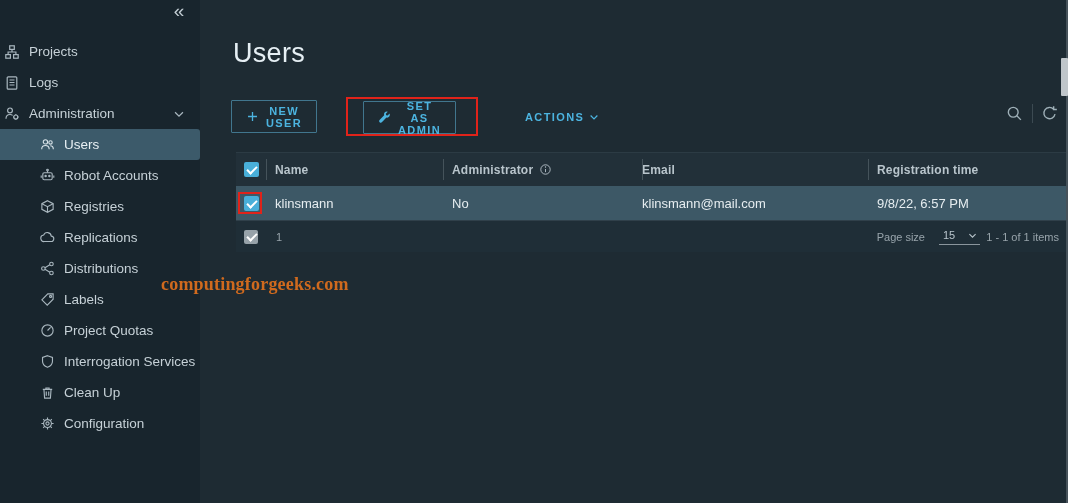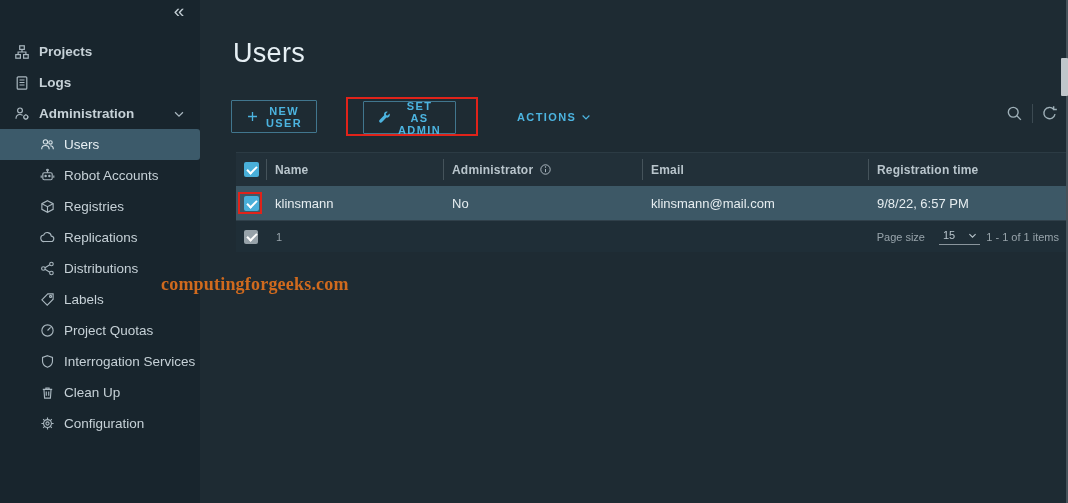--- a/index.html
+++ b/index.html
@@ -7,55 +7,55 @@
   #app {
     position:relative; width:1068px; height:503px; overflow:hidden;
     background:#1e2b33; font-family:"Liberation Sans", sans-serif;
   }
   
   .sidebar { position:absolute; left:0; top:0; width:200px; height:503px; background:#18252d; }
   .collapse-btn { position:absolute; top:0; right:8px; width:26px; height:24px;
     color:#c3ced4; font-size:19px; line-height:22px; text-align:center; cursor:pointer; }
   .nav { position:absolute; top:36px; left:0; width:200px; }
   .nav-item { height:31px; display:flex; align-items:center; gap:9px;
-    padding-left:14px; color:#c6d1d7; font-size:13.5px; font-weight:700; cursor:pointer; }
+    padding-left:4px; color:#c6d1d7; font-size:13.5px; font-weight:400; cursor:pointer; }
   .nav-item.sub { padding-left:40px; font-weight:400; }
   .nav-item.selected { background:#3c5a6a; border-radius:0 3px 3px 0; color:#e8f0f4; }
   .nav-item .icon { color:#a9b7bf; display:flex; }
   .nav-item.selected .icon { color:#d7e2e8; }
   .nav-item .caret { margin-left:auto; margin-right:14px; color:#aab8c0; display:flex; }
   .icon svg { display:block; }
   
   .main { position:absolute; left:200px; top:0; width:868px; height:503px; background:#1e2b33; }
   .page-title { position:absolute; left:33px; top:38px; font-size:27px; font-weight:400;
     color:#e6eff4; letter-spacing:0.3px; }
   .toolbar { position:absolute; left:31px; top:100px; height:33px; display:flex; align-items:center; }
   .btn { height:33px; display:inline-flex; align-items:center; gap:7px; padding:0 14px;
     border:1px solid #41768e; border-radius:1px; background:transparent;
     color:#4cb4e0; font-family:"Liberation Sans",sans-serif;
     font-size:11px; font-weight:600; letter-spacing:1.4px; cursor:pointer; }
   .btn .icon { color:#4cb4e0; display:flex; }
   .btn-newuser { position:absolute; left:0; top:0; }
   .btn-setadmin { position:absolute; left:132px; top:1px; }
-  .actions-link { position:absolute; left:286px; top:0; height:33px; display:inline-flex;
+  .actions-link { position:absolute; left:294px; top:0; height:33px; display:inline-flex;
     align-items:center; gap:4px; color:#4cb4e0; font-size:11px; font-weight:600;
     letter-spacing:1.4px; cursor:pointer; }
   .grid-icons { position:absolute; top:103px; left:804px; display:flex; align-items:center; }
   .tool-icon { width:20px; height:20px; color:#9fb0b8; display:flex; align-items:center;
     justify-content:center; cursor:pointer; }
   .icon-divider { width:1px; height:19px; background:#3c4a52; margin:0 6px 0 8px; }
   
   .table { position:absolute; left:36px; top:152px; width:832px; }
   .tr { display:flex; }
   .thead { height:34px; background:#223039; border-top:1px solid #2c3b44; }
   .th, .td { display:flex; align-items:center; }
   .col-check { width:30px; justify-content:center; }
   .col-name { width:177px; padding-left:9px; }
   .col-admin { width:199px; padding-left:9px; }
-  .col-email { width:226px; padding-left:9px; }
+  .col-email { width:226px; }
   .col-reg { flex:1; padding-left:9px; }
   .th { position:relative; color:#b9c5cc; font-size:12px; font-weight:700; letter-spacing:0.2px; }
   .th.divided::before { content:""; position:absolute; left:0; top:6px; bottom:6px;
     width:1px; background:#45535b; }
   .row { height:34px; background:#3d5866; }
   .td { color:#e6edf0; font-size:13px; }
   .tfoot { height:32px; background:#1f2e37; border-top:1px solid #30404a;
     display:flex; align-items:center; color:#98a4ab; font-size:11px; padding-right:9px; }
   .tfoot .pagenum { margin-left:10px; }
   .pagesize-label { margin-left:auto; }

